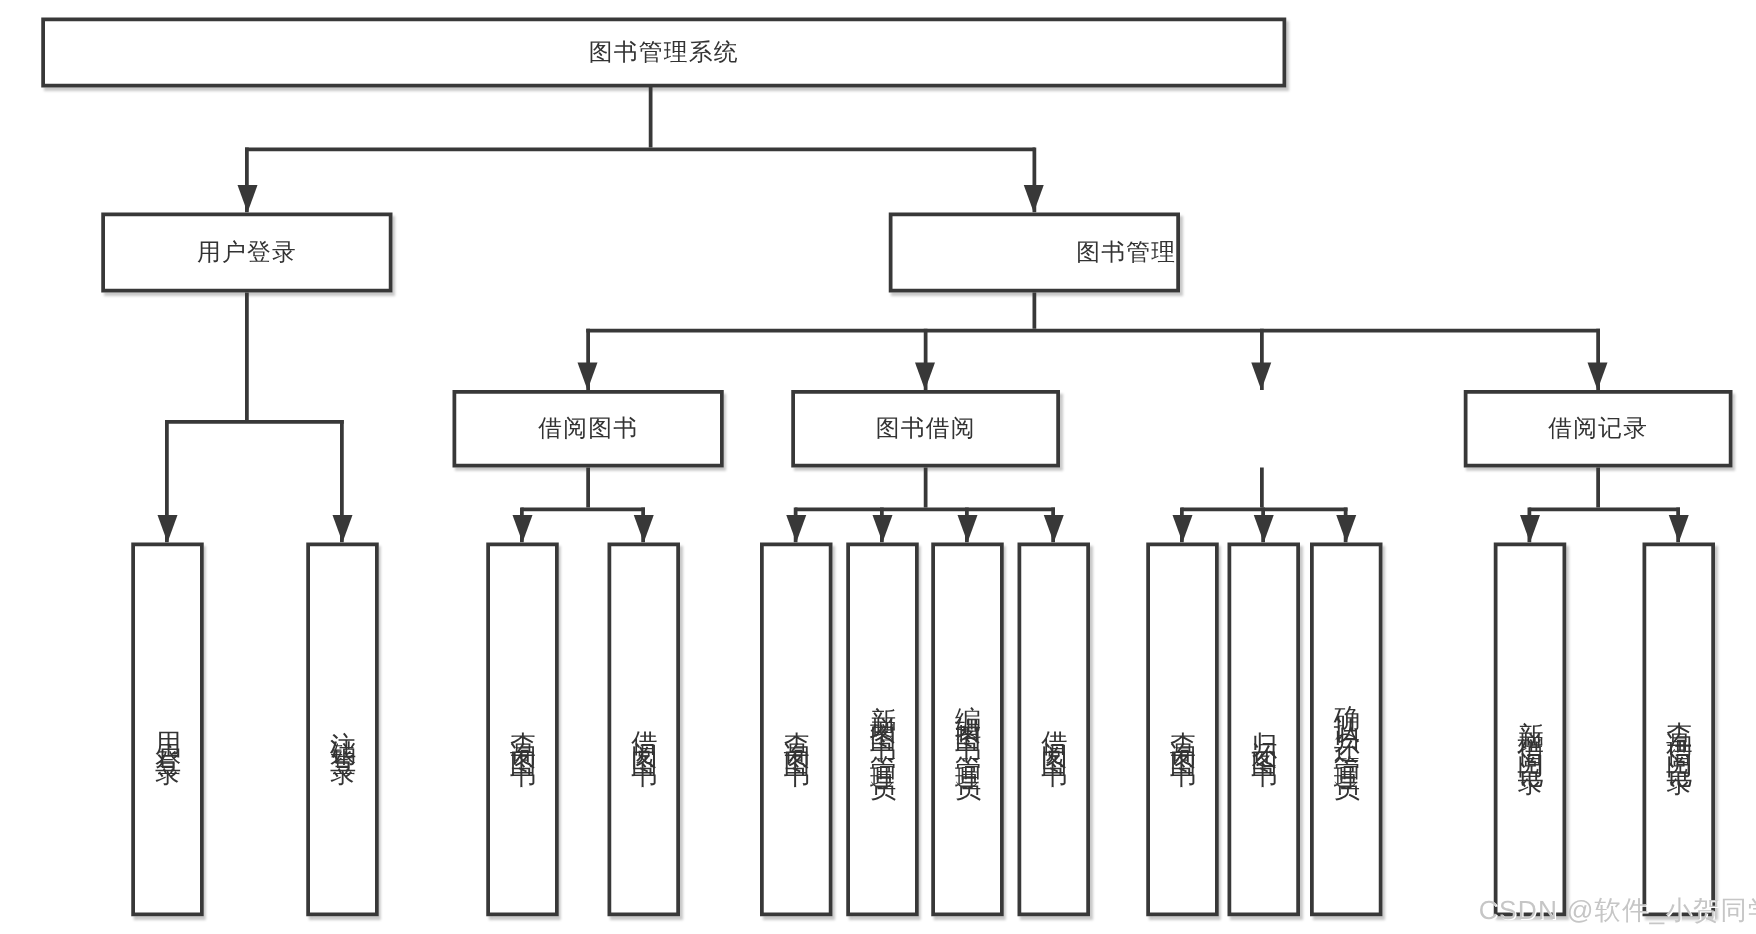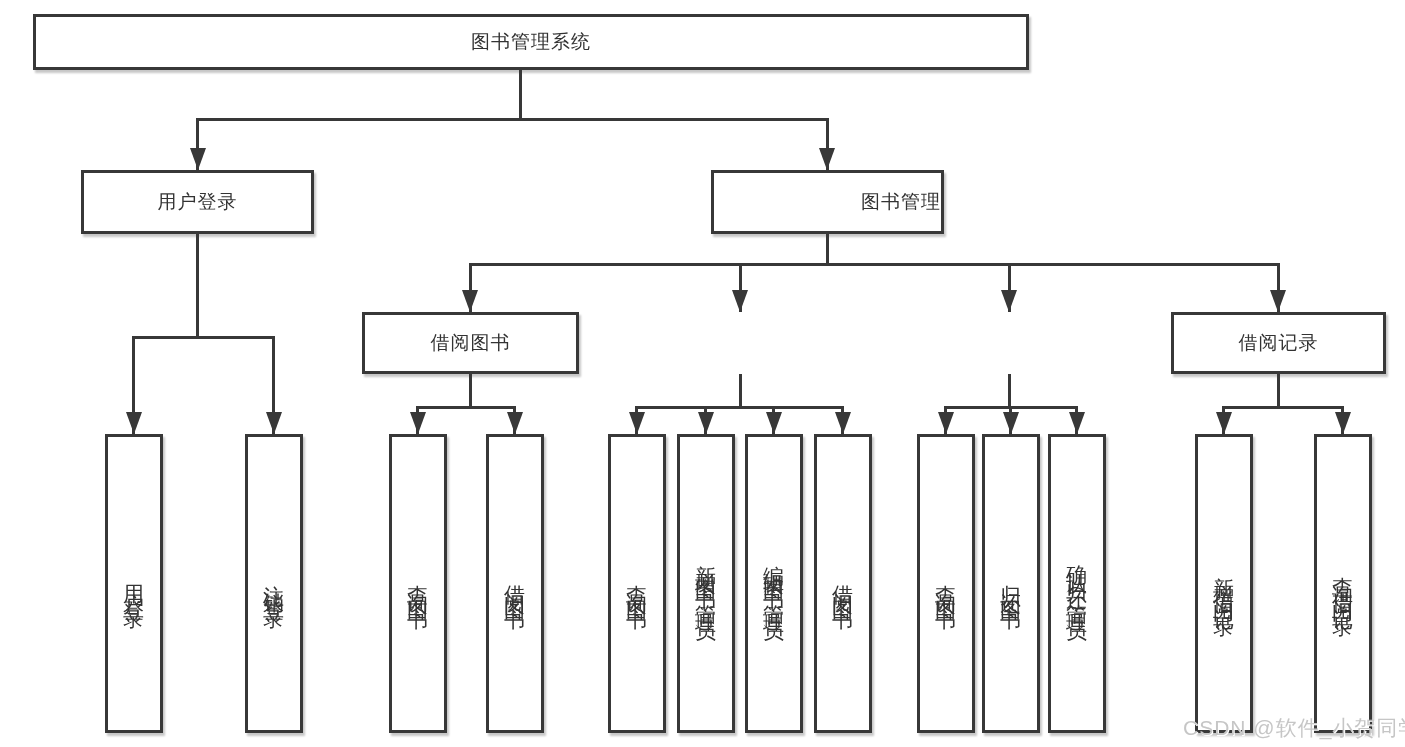--- a/index.html
+++ b/index.html
@@ -99,20 +99,23 @@
   <div class="vline" style="left:1008px; top:263px; height:49px;"></div>
   <div class="vline" style="left:1277px; top:263px; height:49px;"></div>
   <div class="arrow" style="left:462px;  top:290px;"></div>
   <div class="arrow" style="left:732px;  top:290px;"></div>
   <div class="arrow" style="left:1001px; top:290px;"></div>
   <div class="arrow" style="left:1270px; top:290px;"></div>
 
   <div class="node" style="left:362px; top:312px; width:217px; height:62px;">
     <span>借阅图书</span>
   </div>
+  <div class="node" style="left:633px; top:312px; width:215px; height:62px;">
+    <span>图书借阅</span>
+  </div>
   <div class="node" style="left:1171px; top:312px; width:215px; height:62px;">
     <span>借阅记录</span>
   </div>
 
   <div class="vline" style="left:469px;  top:374px; height:32px;"></div>
   <div class="vline" style="left:739px;  top:374px; height:32px;"></div>
   <div class="vline" style="left:1008px; top:374px; height:32px;"></div>
   <div class="vline" style="left:1277px; top:374px; height:32px;"></div>
 
   <div class="hline" style="left:417px;  top:406px; width:99px;"></div>

